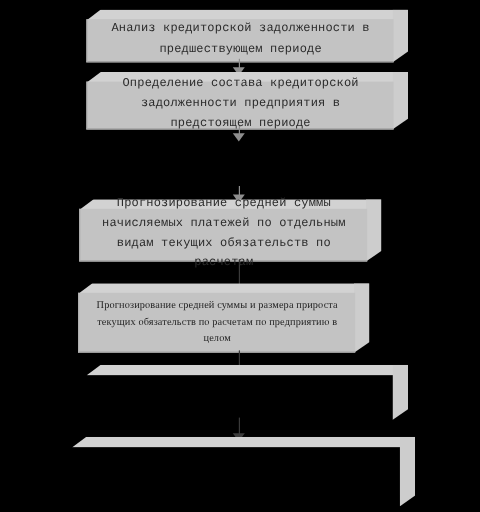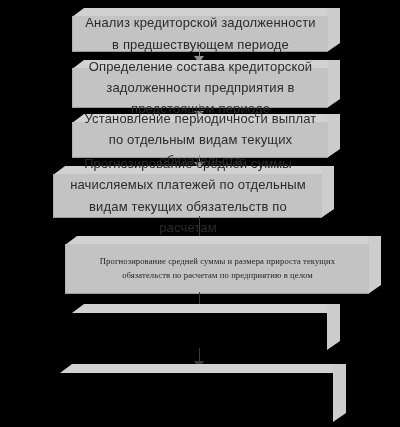--- a/index.html
+++ b/index.html
@@ -64,24 +64,24 @@
     bottom: 0;
     background: #cdcdcd;
     clip-path: polygon(0 0, 100% 0, 100% calc(100% - 9px), 0 100%);
   }
 
   .node .label {
     position: relative;
     z-index: 2;
     text-align: center;
     color: #2b2b2b;
-    font-size: 13px;
+    font-size: 10px;
     line-height: 1.62;
     letter-spacing: 0.15px;
-    font-family: Liberation Sans, sans-serif;
+    font-family: Liberation Mono, monospace;
   }
 
   .node.serif .label {
     font-family: "Liberation Serif", serif;
     font-size: 8.6px;
     line-height: 1.58;
     letter-spacing: 0.1px;
     color: #1f1f1f;
   }
 
@@ -134,47 +134,40 @@
     <div class="face">
       <div class="label">Определение состава кредиторской задолженности предприятия в предстоящем периоде</div>
     </div>
   </div>
 
   <div class="arrow" style="left:194px; top:104px; height:14px;">
     <div class="stem" style="height:8px;"></div>
     <div class="head"></div>
   </div>
 
-  <div class="node" style="left:72px; top:114px; width:268px; height:44px;">
-    <div class="top"></div>
-    <div class="side"></div>
-    <div class="face">
-      <div class="label">Установление периодичности выплат по отдельным видам текущих обязательств</div>
-    </div>
-  </div>
 
   <div class="arrow" style="left:194px; top:155px; height:14px;">
     <div class="stem" style="height:8px;"></div>
     <div class="head"></div>
   </div>
 
-  <div class="node" style="left:53px; top:166px; width:281px; height:52px;">
+  <div class="node" style="left:66px; top:166px; width:252px; height:52px;">
     <div class="top"></div>
     <div class="side"></div>
     <div class="face">
       <div class="label">Прогнозирование средней суммы начисляемых платежей по отдельным видам текущих обязательств по расчетам</div>
     </div>
   </div>
 
   <div class="arrow faint" style="left:194px; top:216px; height:28px;">
     <div class="stem" style="height:22px;"></div>
     <div class="head"></div>
   </div>
 
-  <div class="node serif" style="left:65px; top:236px; width:316px; height:58px;">
+  <div class="node serif" style="left:65px; top:236px; width:243px; height:58px;">
     <div class="top"></div>
     <div class="side"></div>
     <div class="face">
       <div class="label">Прогнозирование средней суммы и размера прироста текущих обязательств по расчетам по предприятию в целом</div>
     </div>
   </div>
 
   <div class="arrow faint" style="left:194px; top:292px; height:20px;">
     <div class="stem" style="height:14px;"></div>
     <div class="head"></div>

